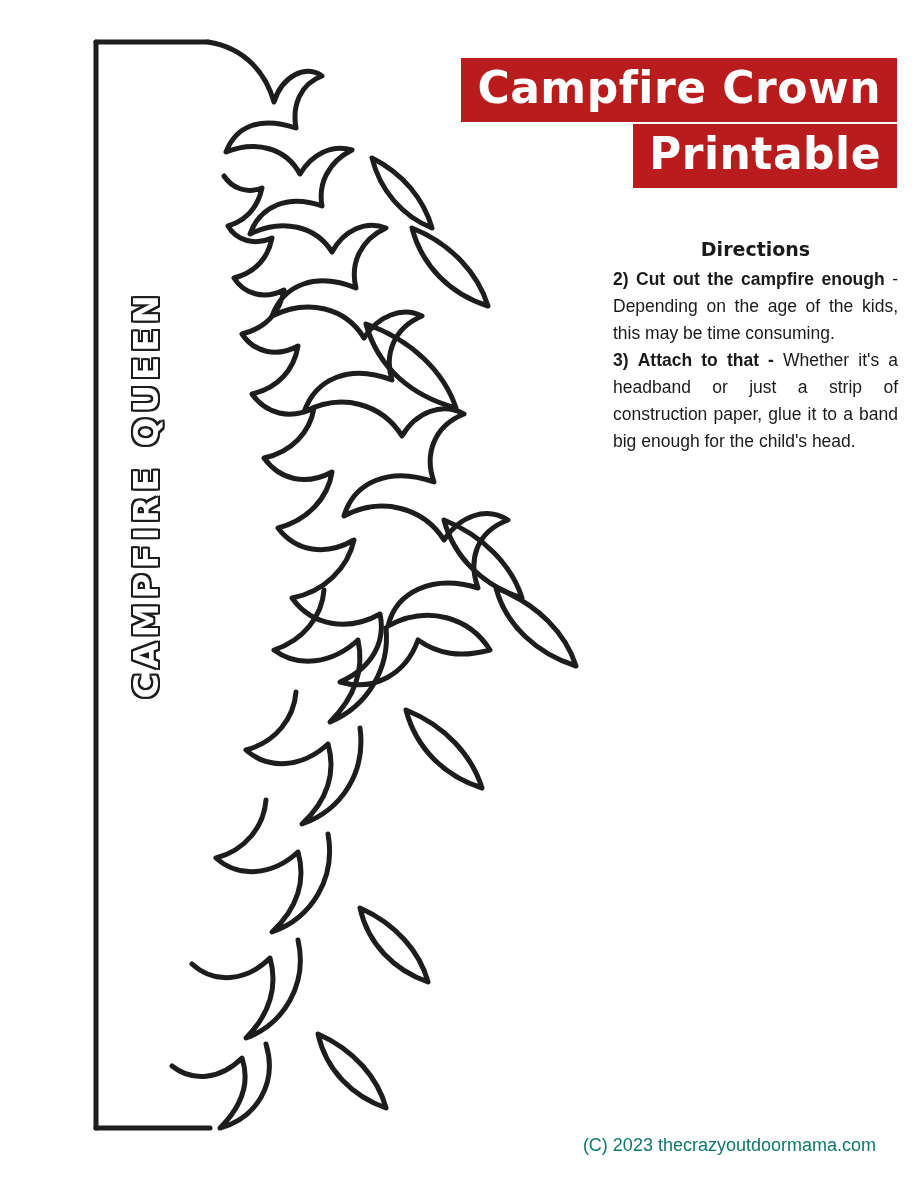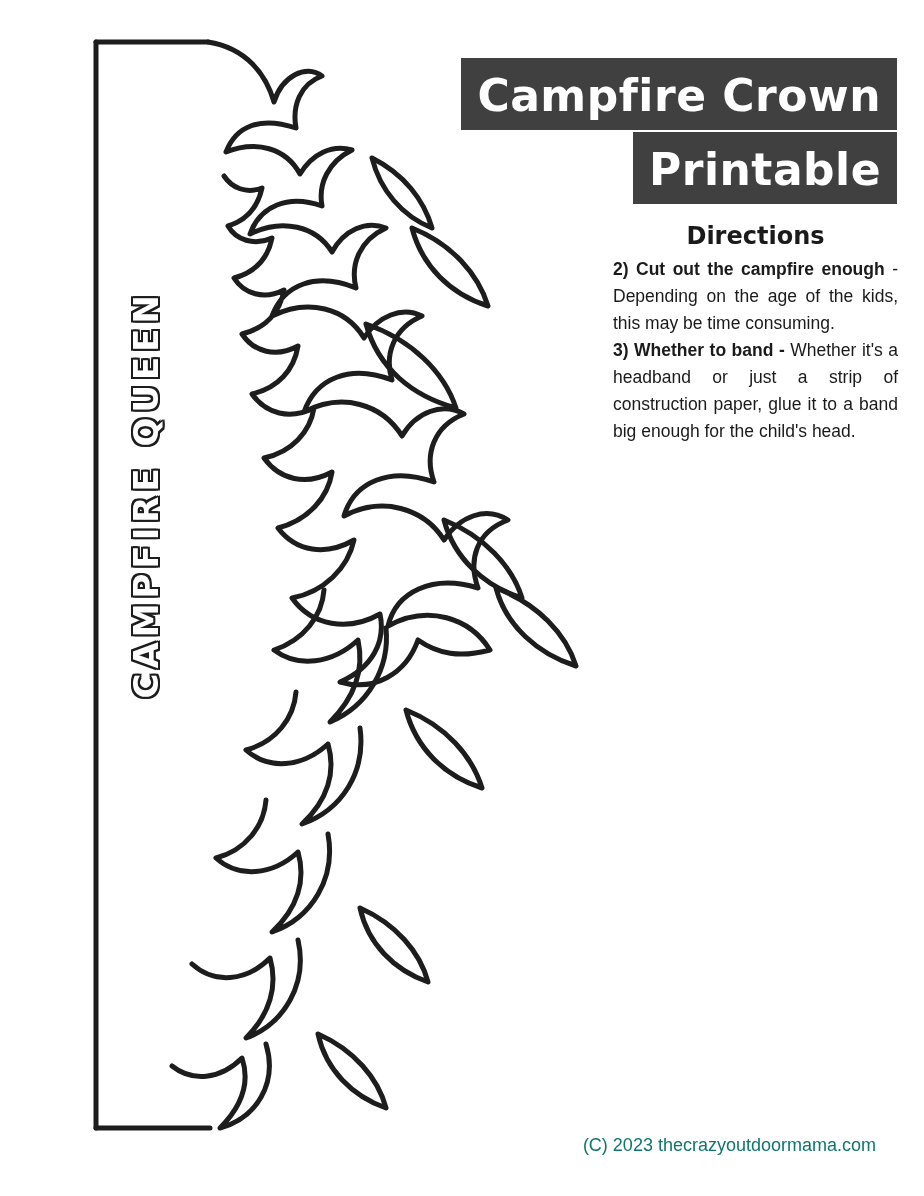--- a/index.html
+++ b/index.html
@@ -19,47 +19,47 @@
   
   .title-block {
     position: absolute;
     top: 58px;
     left: 457px;
     width: 440px;
     text-align: right;
   }
   .title-line {
     display: inline-block;
-    background: #404040;
+    background: #b91c1c;
     color: #ffffff;
     font-family: "DejaVu Sans", sans-serif;
     font-weight: bold;
     font-size: 44px;
     line-height: 1.18;
     letter-spacing: 0.5px;
-    padding: 12px 16px 8px 16px;
+    padding: 4px 16px 8px 16px;
     white-space: nowrap;
   }
   .title-line.second {
     margin-top: 2px;
   }
 
   
   .directions {
     position: absolute;
     top: 222px;
     left: 613px;
     width: 285px;
   }
   .directions-heading {
     font-family: "DejaVu Sans", sans-serif;
     font-weight: bold;
-    font-size: 24px;
+    font-size: 19px;
     text-align: center;
-    margin: 0 0 6px 0;
+    margin: 16px 0 6px 0;
   }
   .directions-body {
     font-size: 17.5px;
     line-height: 1.53;
     text-align: justify;
     text-justify: inter-word;
   }
   .directions-body p {
     margin: 0 0 1px 0;
   }
@@ -130,21 +130,21 @@
 
 <div class="directions">
   <div class="directions-heading">Directions</div>
   <div class="directions-body">
     <p>
       <b>2)</b>
       <b>Cut out the campfire enough</b><span> - Depending on the age of the kids, this may be time consuming.</span>
     </p>
     <p>
       <b>3)</b>
-      <b>Whether to band -</b><span> Whether it's a headband or just a strip of construction paper, glue it to a band big enough for the child's head.</span>
+      <b>Attach to that -</b><span> Whether it's a headband or just a strip of construction paper, glue it to a band big enough for the child's head.</span>
     </p>
   </div>
 </div>
 
 <div class="crown-art">
   <svg viewBox="0 0 540 1130" xmlns="http://www.w3.org/2000/svg" fill="none" stroke="#1d1d1d" stroke-width="5" stroke-linecap="round" stroke-linejoin="round">
 
     <path d="M36 14 L36 1100"></path>
     <path d="M36 14 L148 14"></path>
     <path d="M36 1100 L150 1100"></path>

